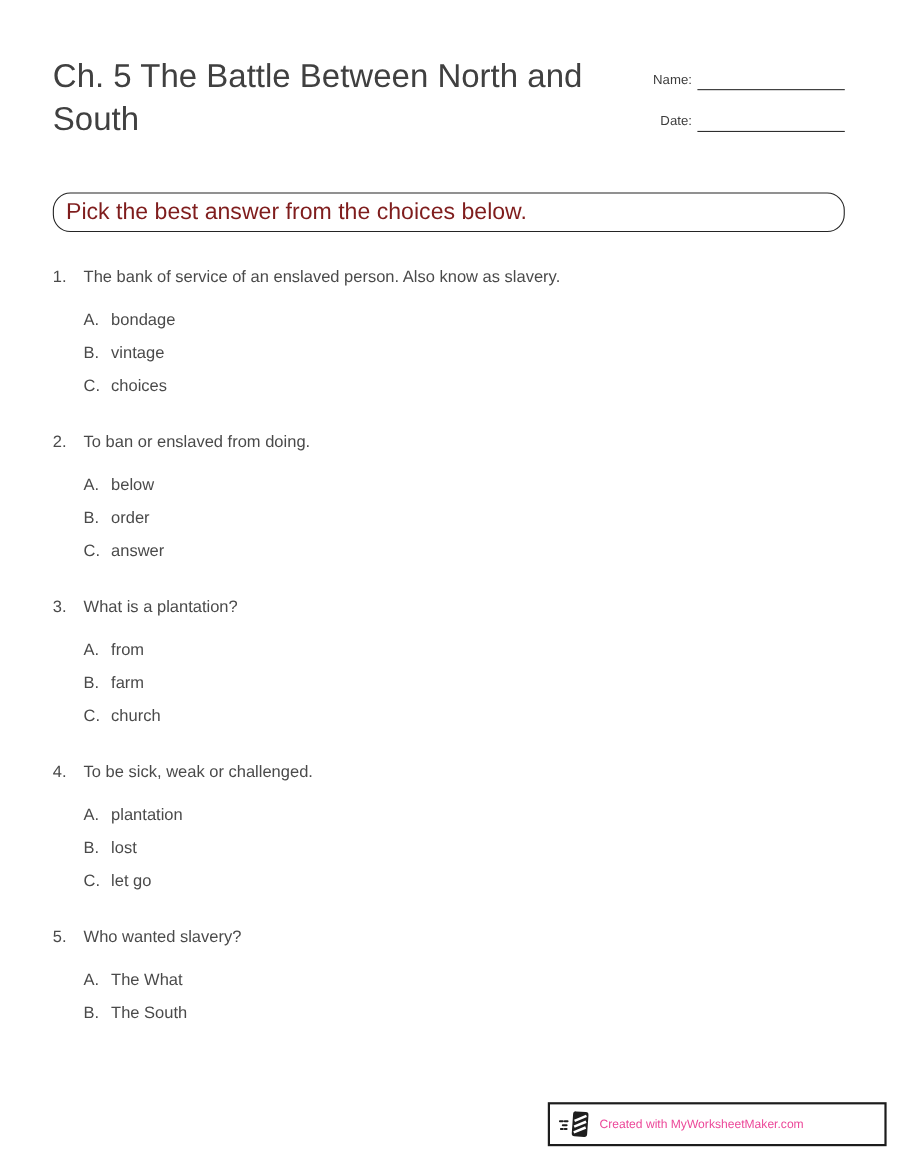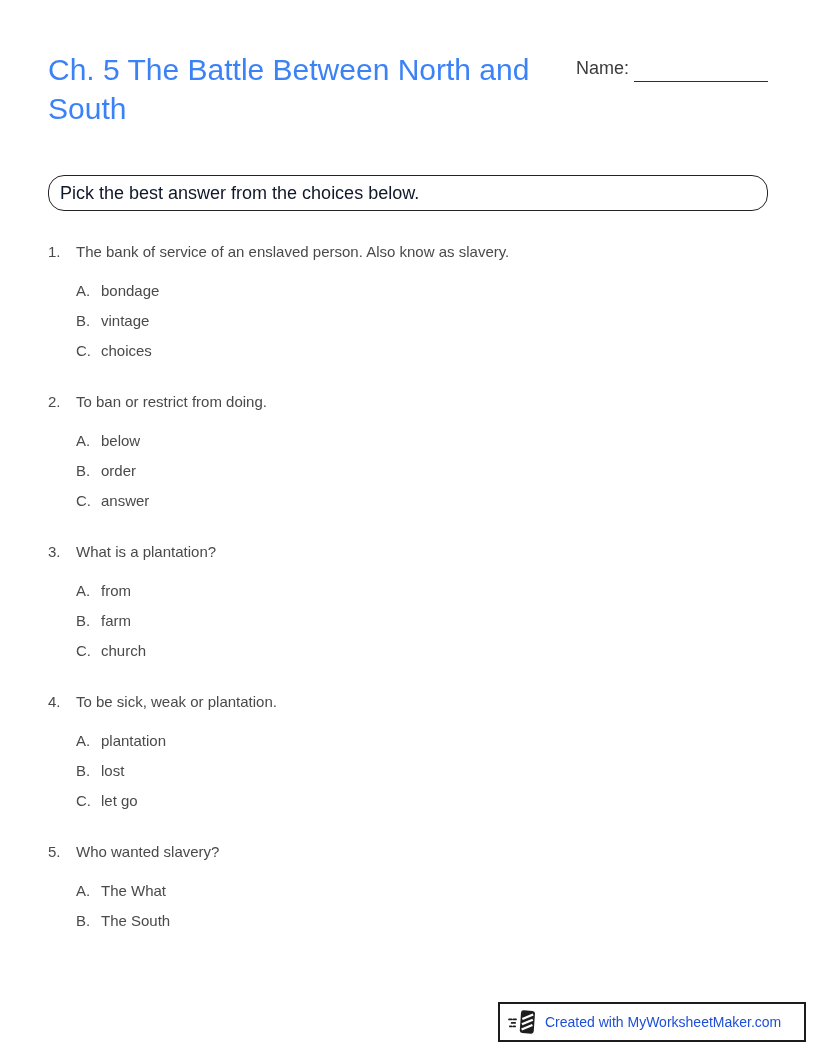--- a/index.html
+++ b/index.html
@@ -16,53 +16,53 @@
   
   .header {
     display: flex;
     margin: 50px 48px 0 48px;
   }
   .title {
     width: 505px;
     font-size: 30px;
     line-height: 39px;
     font-weight: 400;
-    color: #3b82f6;
+    color: #404040;
     letter-spacing: 0;
   }
   .fields { margin-left: auto; padding-top: 2px; }
   .field {
     display: flex;
     align-items: flex-end;
     justify-content: flex-end;
     height: 30px;
     margin-bottom: 8px;
   }
   .field-label {
-    font-size: 18px;
+    font-size: 12px;
     color: #3c3c3c;
     padding-bottom: 3px;
   }
   .field-line {
     display: inline-block;
     width: 134px;
     margin-left: 5px;
     border-bottom: 1.5px solid #2e2e2e;
     height: 24px;
   }
 
   
   .instructions {
     margin: 47px 48px 0 48px;
     border: 1.5px solid #242424;
     border-radius: 16px;
     padding: 8px 11px;
-    font-size: 18px;
+    font-size: 21px;
     line-height: 18px;
-    color: #0f172a;
+    color: #7f1d1d;
   }
 
   
   .questions { margin: 31px 48px 0 48px; }
   .question + .question { margin-top: 26px; }
   .q-row { display: flex; font-size: 15px; line-height: 19px; color: #4a4a4a; }
   .q-num { width: 28px; flex: 0 0 28px; }
   .choices { margin-left: 28px; margin-top: 15px; }
   .choice { display: flex; font-size: 15px; line-height: 30px; color: #4a4a4a; }
   .c-letter { width: 25px; flex: 0 0 25px; }
@@ -74,34 +74,38 @@
     top: 1002px;
     width: 308px;
     height: 40px;
     border: 2px solid #1c1c1c;
     background: #ffffff;
     display: flex;
     align-items: center;
     padding: 0 10px 0 8px;
   }
   .footer-badge .logo { width: 30px; height: 28px; flex: 0 0 30px; margin-right: 7px; }
-  .footer-text { font-size: 14px; color: #1d4ed8; white-space: nowrap; }
+  .footer-text { font-size: 11px; color: #ec4899; white-space: nowrap; }
 </style>
 </head>
 <body>
 
 <div class="page">
 
   <div class="header">
     <h1 class="title">Ch. 5 The Battle Between North and South</h1>
     <div class="fields">
       <div class="field">
         <span class="field-label">Name:</span>
         <span class="field-line"></span>
       </div>
+      <div class="field">
+        <span class="field-label">Date:</span>
+        <span class="field-line"></span>
+      </div>
     </div>
   </div>
 
   <div class="instructions">
     <span>Pick the best answer from the choices below.</span>
   </div>
 
   <div class="questions">
 
     <div class="question">
@@ -121,21 +125,21 @@
         <div class="choice">
           <span class="c-letter">C.</span>
           <span class="c-text">choices</span>
         </div>
       </div>
     </div>
 
     <div class="question">
       <div class="q-row">
         <span class="q-num">2.</span>
-        <span class="q-text">To ban or restrict from doing.</span>
+        <span class="q-text">To ban or enslaved from doing.</span>
       </div>
       <div class="choices">
         <div class="choice">
           <span class="c-letter">A.</span>
           <span class="c-text">below</span>
         </div>
         <div class="choice">
           <span class="c-letter">B.</span>
           <span class="c-text">order</span>
         </div>
@@ -163,21 +167,21 @@
         <div class="choice">
           <span class="c-letter">C.</span>
           <span class="c-text">church</span>
         </div>
       </div>
     </div>
 
     <div class="question">
       <div class="q-row">
         <span class="q-num">4.</span>
-        <span class="q-text">To be sick, weak or plantation.</span>
+        <span class="q-text">To be sick, weak or challenged.</span>
       </div>
       <div class="choices">
         <div class="choice">
           <span class="c-letter">A.</span>
           <span class="c-text">plantation</span>
         </div>
         <div class="choice">
           <span class="c-letter">B.</span>
           <span class="c-text">lost</span>
         </div>

